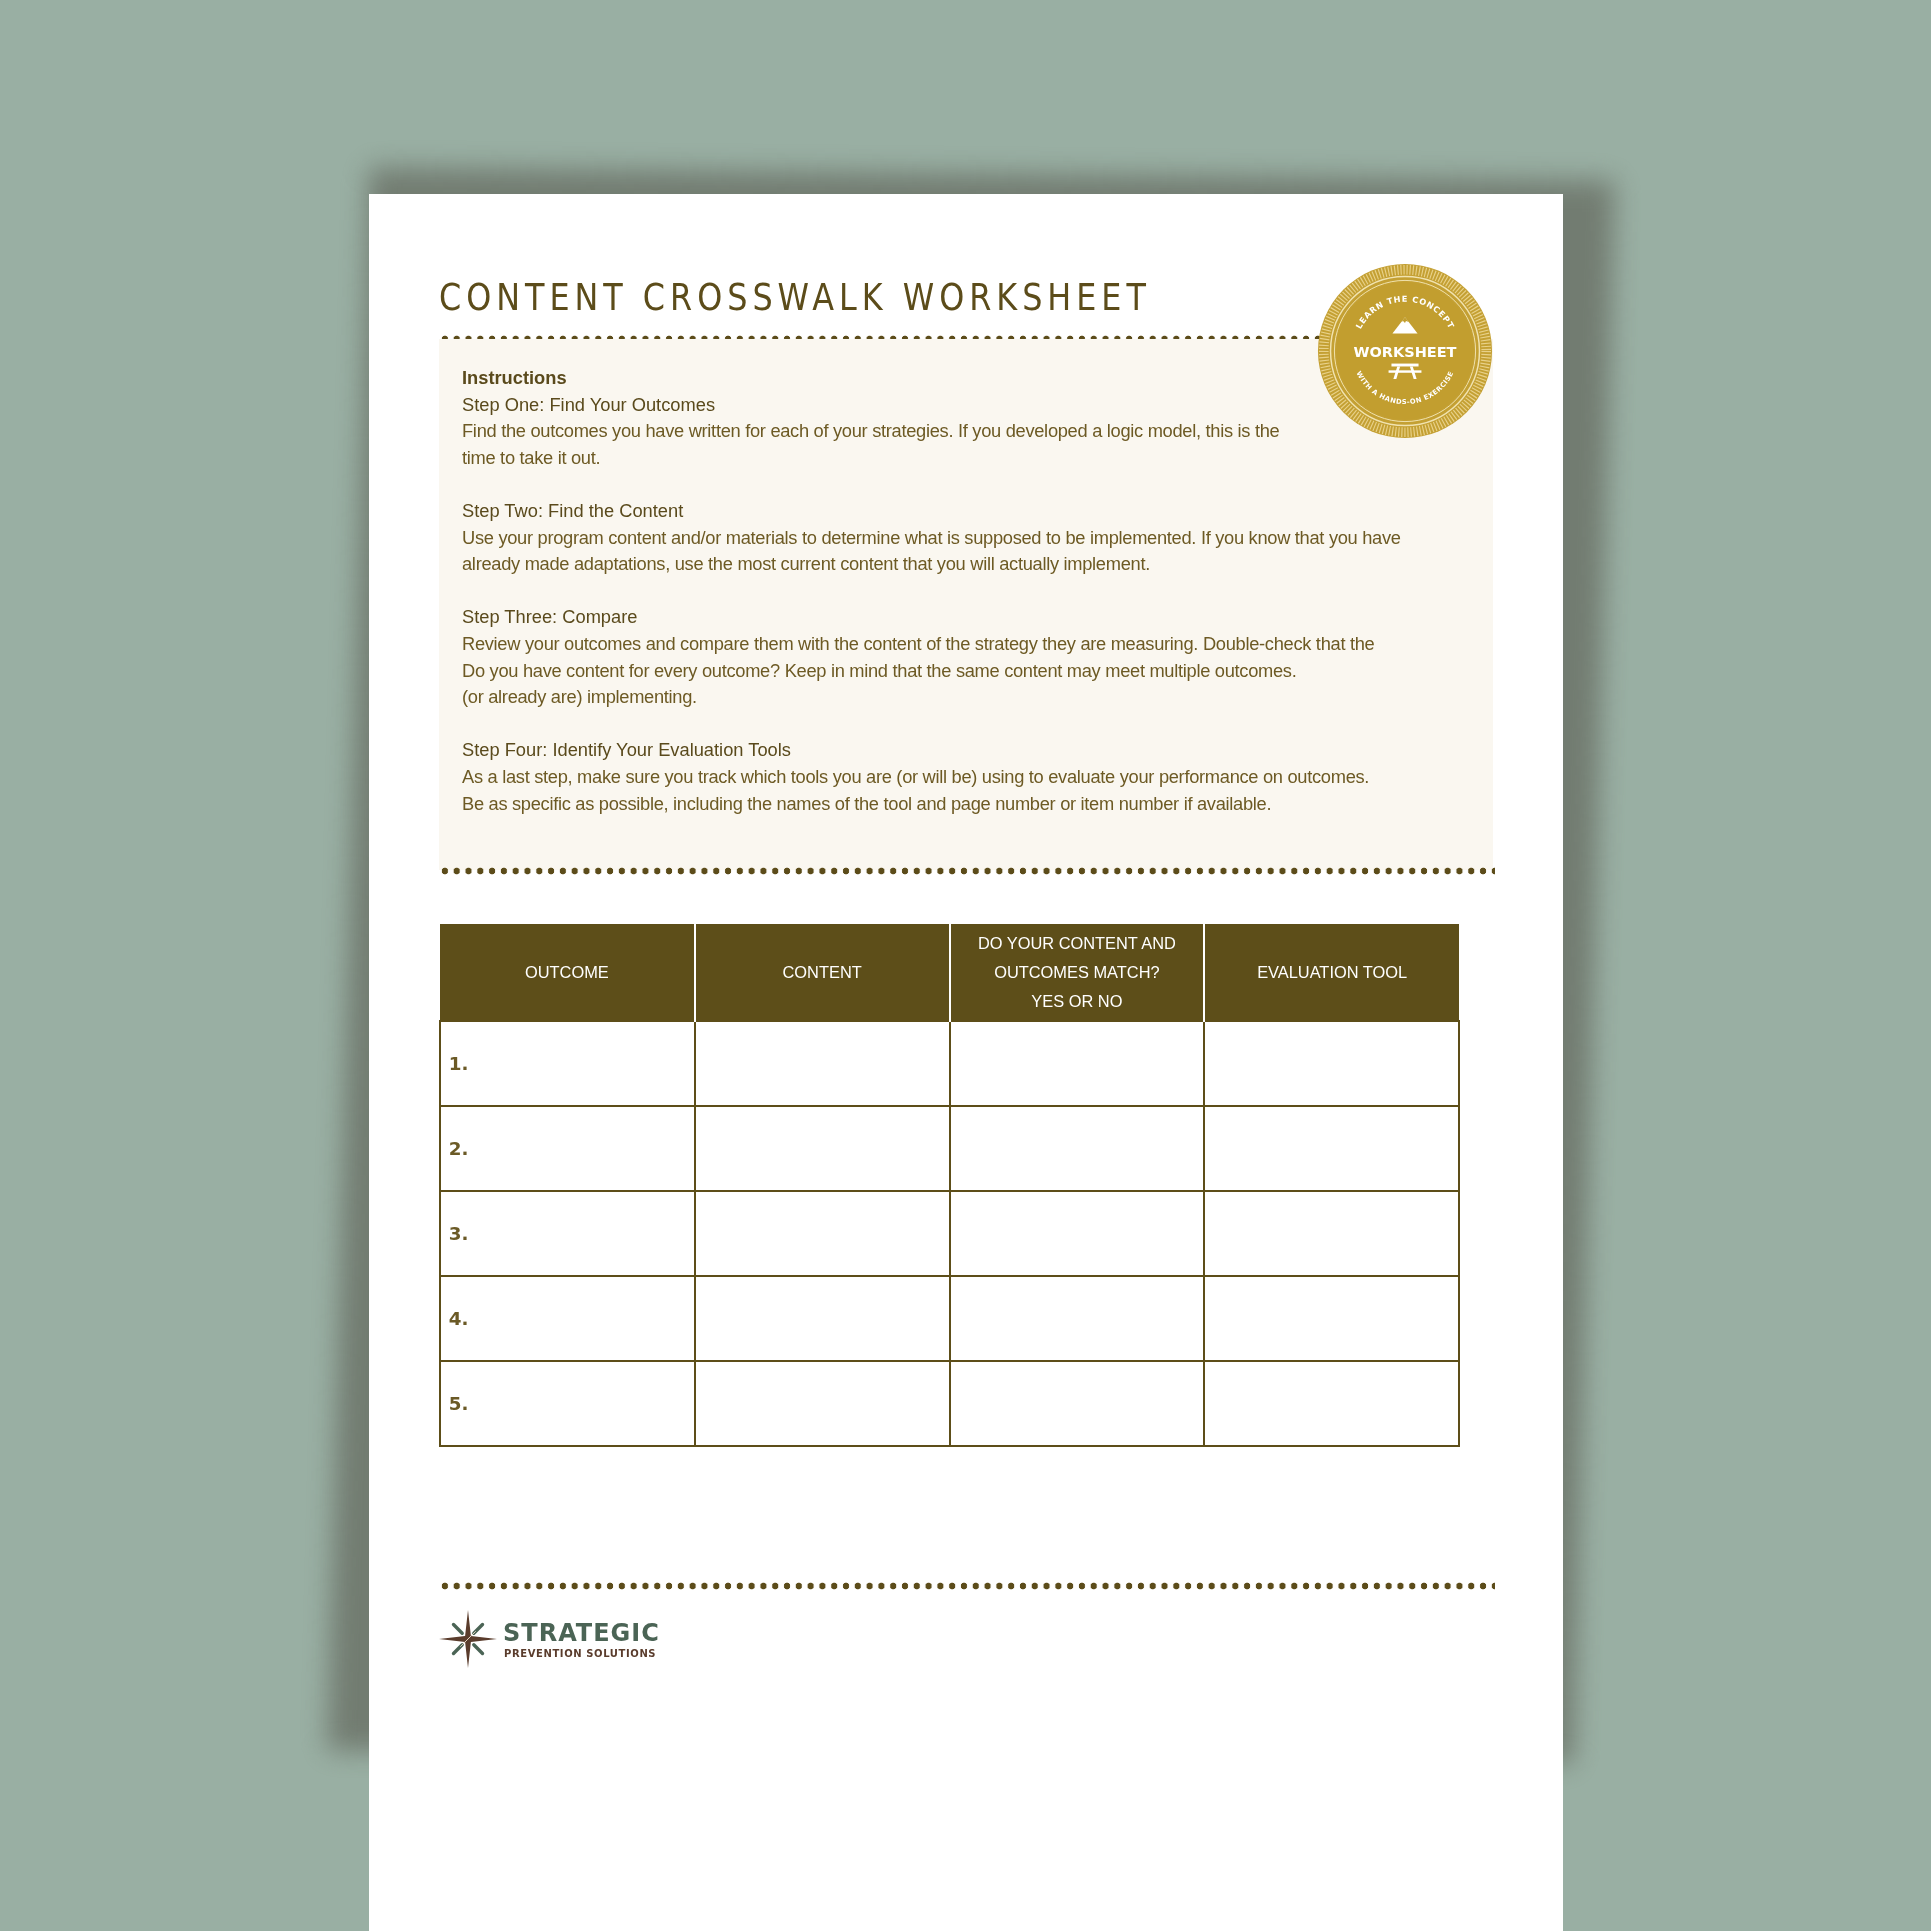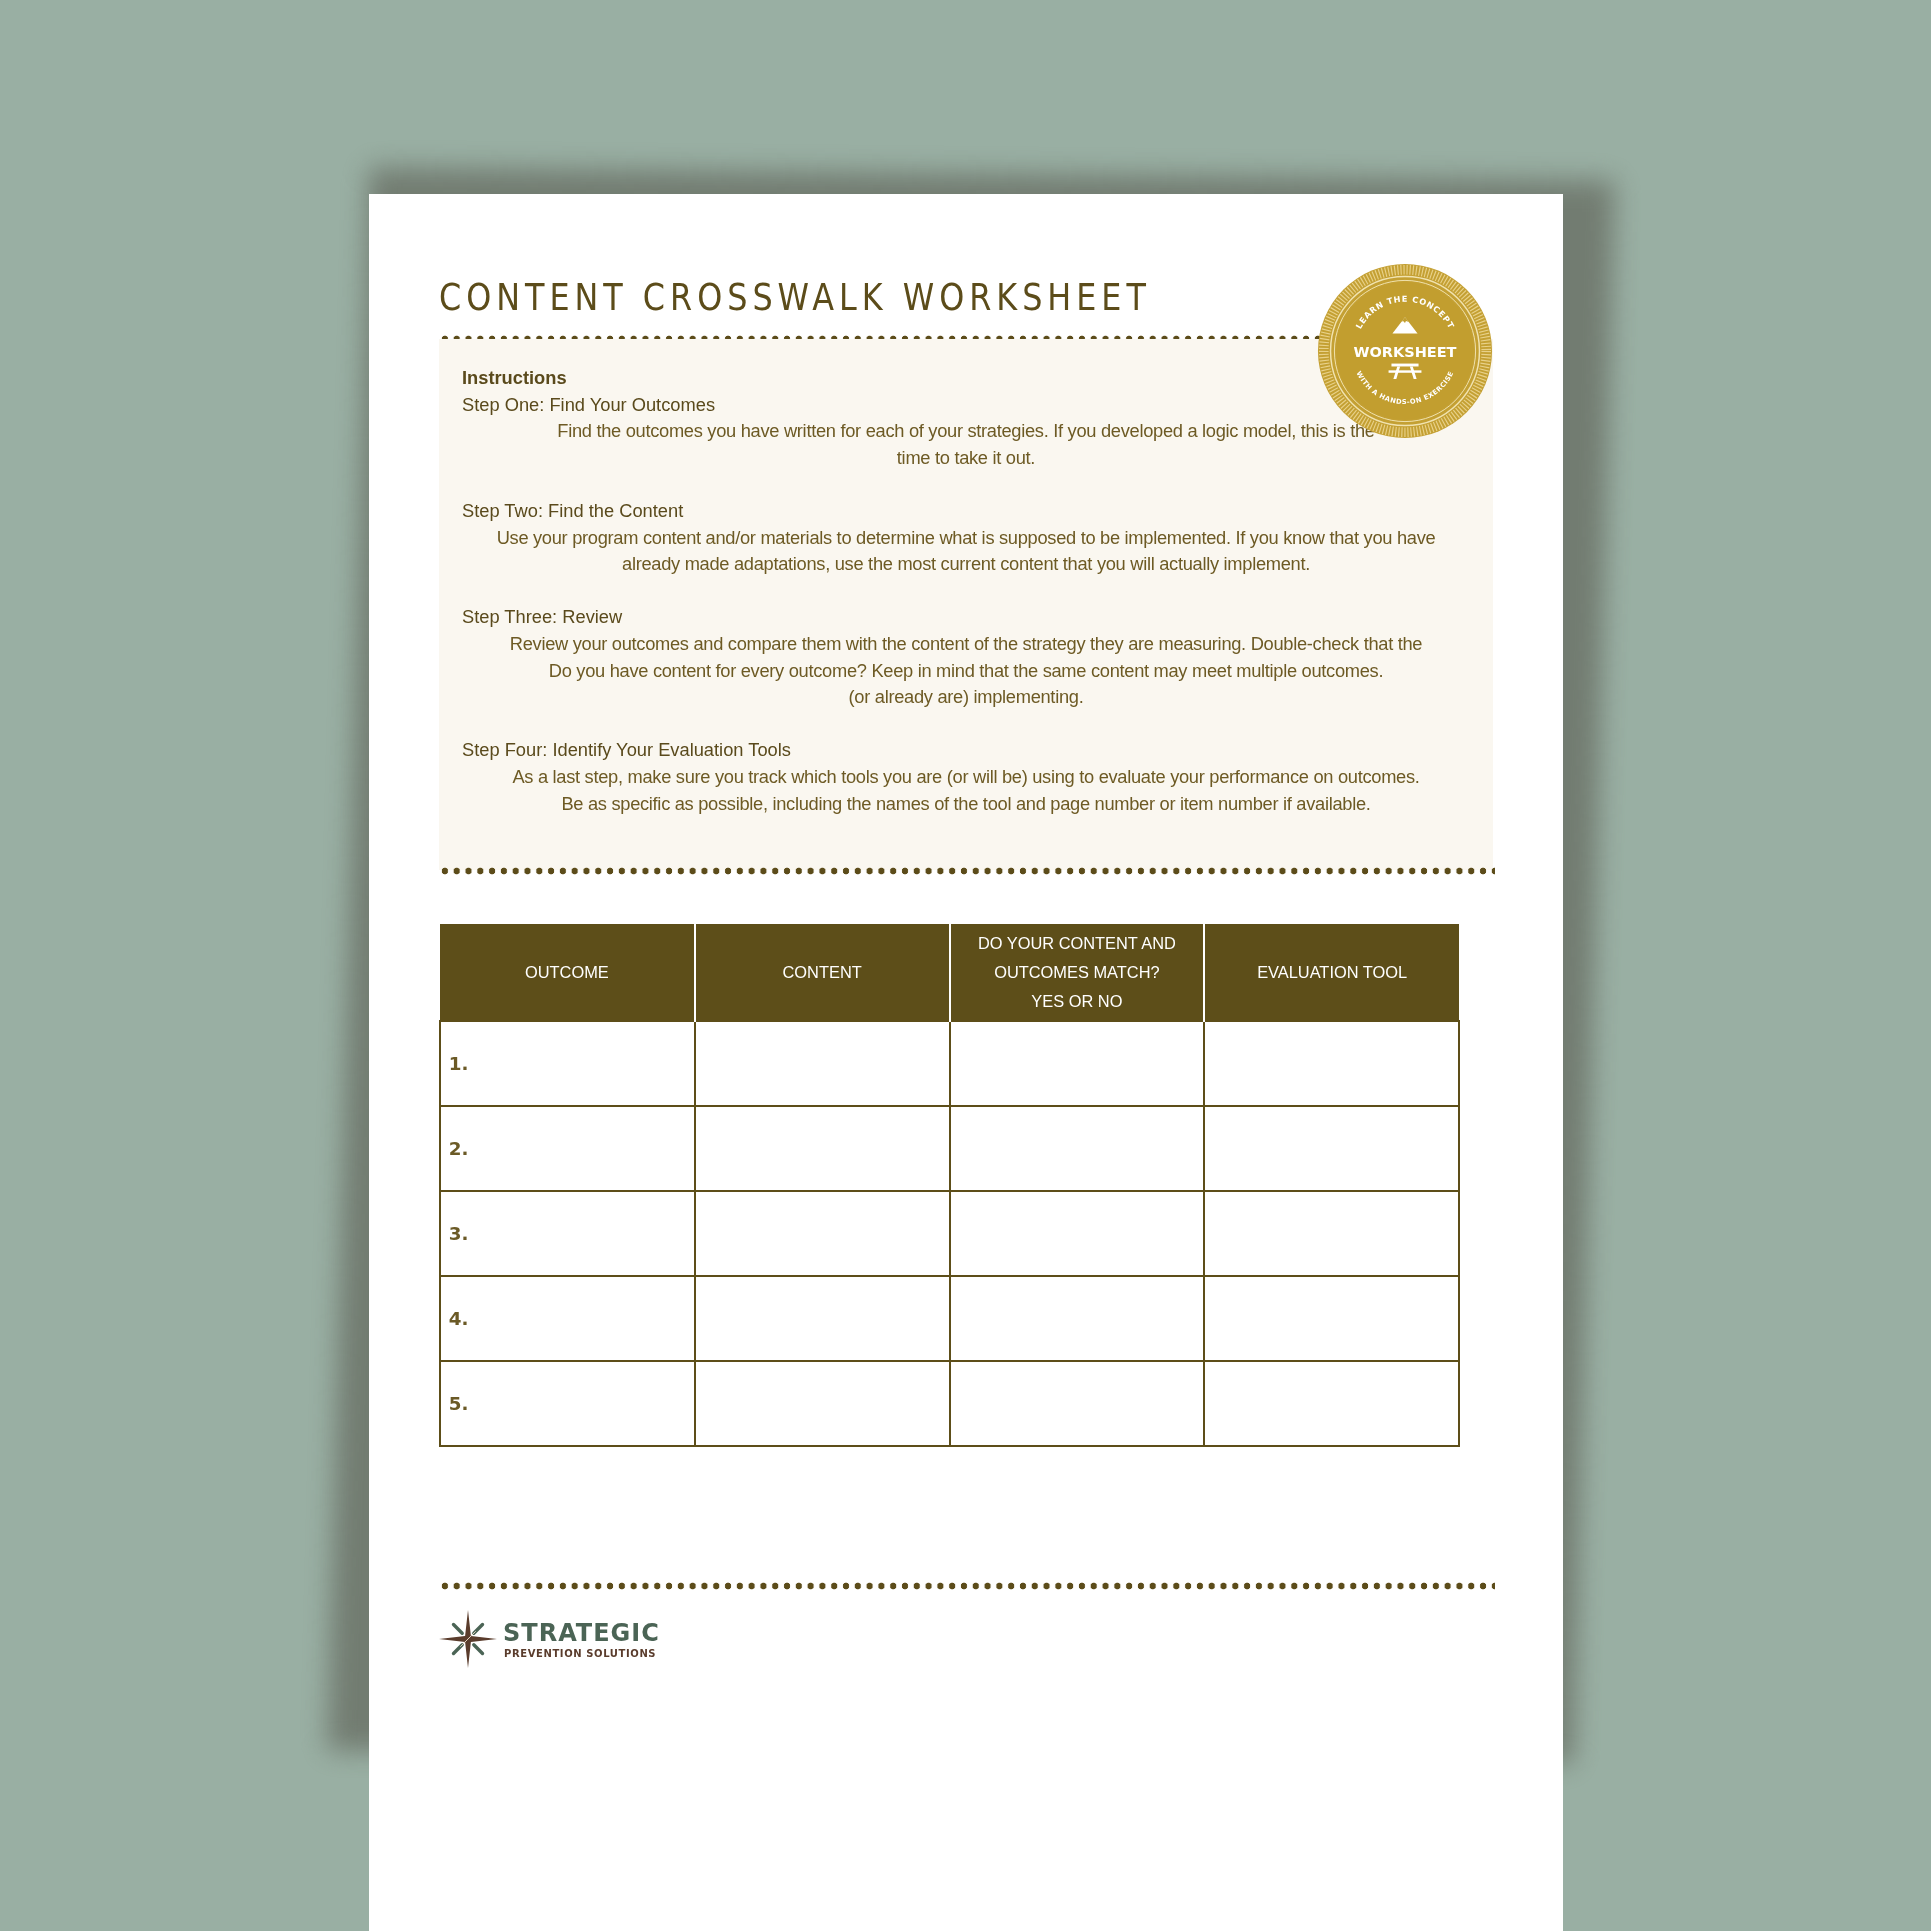--- a/index.html
+++ b/index.html
@@ -39,21 +39,21 @@
       position: absolute; left: 70px; top: 145px; width: 1054px; height: 531px;
       background: #faf7f0;
       padding: 26px 23px 0 23px;
       color: #6d5a24;
       font-family: "Liberation Sans", sans-serif;
       font-size: 18.3px; line-height: 26.6px;
     }
     .instructions .heading { font-weight: bold; color: #5a4a1c; }
     .instructions .step-title { color: #5a4a1c; }
     .instructions .step { margin-bottom: 26.6px; }
-    .instructions p { letter-spacing: -0.3px; text-align: center; }
+    .instructions p { letter-spacing: -0.3px; }
 
     .badge {
       position: absolute; left: 948px; top: 69px; width: 176px; height: 176px;
     }
 
     .table {
       position: absolute; left: 70px; top: 730px; width: 1021px;
       border-collapse: collapse; table-layout: fixed;
     }
     .table th {
@@ -107,21 +107,21 @@
       <p>time to take it out.</p>
     </div>
 
     <div class="step">
       <div class="step-title">Step Two: Find the Content</div>
       <p>Use your program content and/or materials to determine what is supposed to be implemented. If you know that you have</p>
       <p>already made adaptations, use the most current content that you will actually implement.</p>
     </div>
 
     <div class="step">
-      <div class="step-title">Step Three: Review</div>
+      <div class="step-title">Step Three: Compare</div>
       <p>Review your outcomes and compare them with the content of the strategy they are measuring. Double-check that the</p>
       <p>Do you have content for every outcome? Keep in mind that the same content may meet multiple outcomes.</p>
       <p>(or already are) implementing.</p>
     </div>
 
     <div class="step">
       <div class="step-title">Step Four: Identify Your Evaluation Tools</div>
       <p>As a last step, make sure you track which tools you are (or will be) using to evaluate your performance on outcomes.</p>
       <p>Be as specific as possible, including the names of the tool and page number or item number if available.</p>
     </div>

